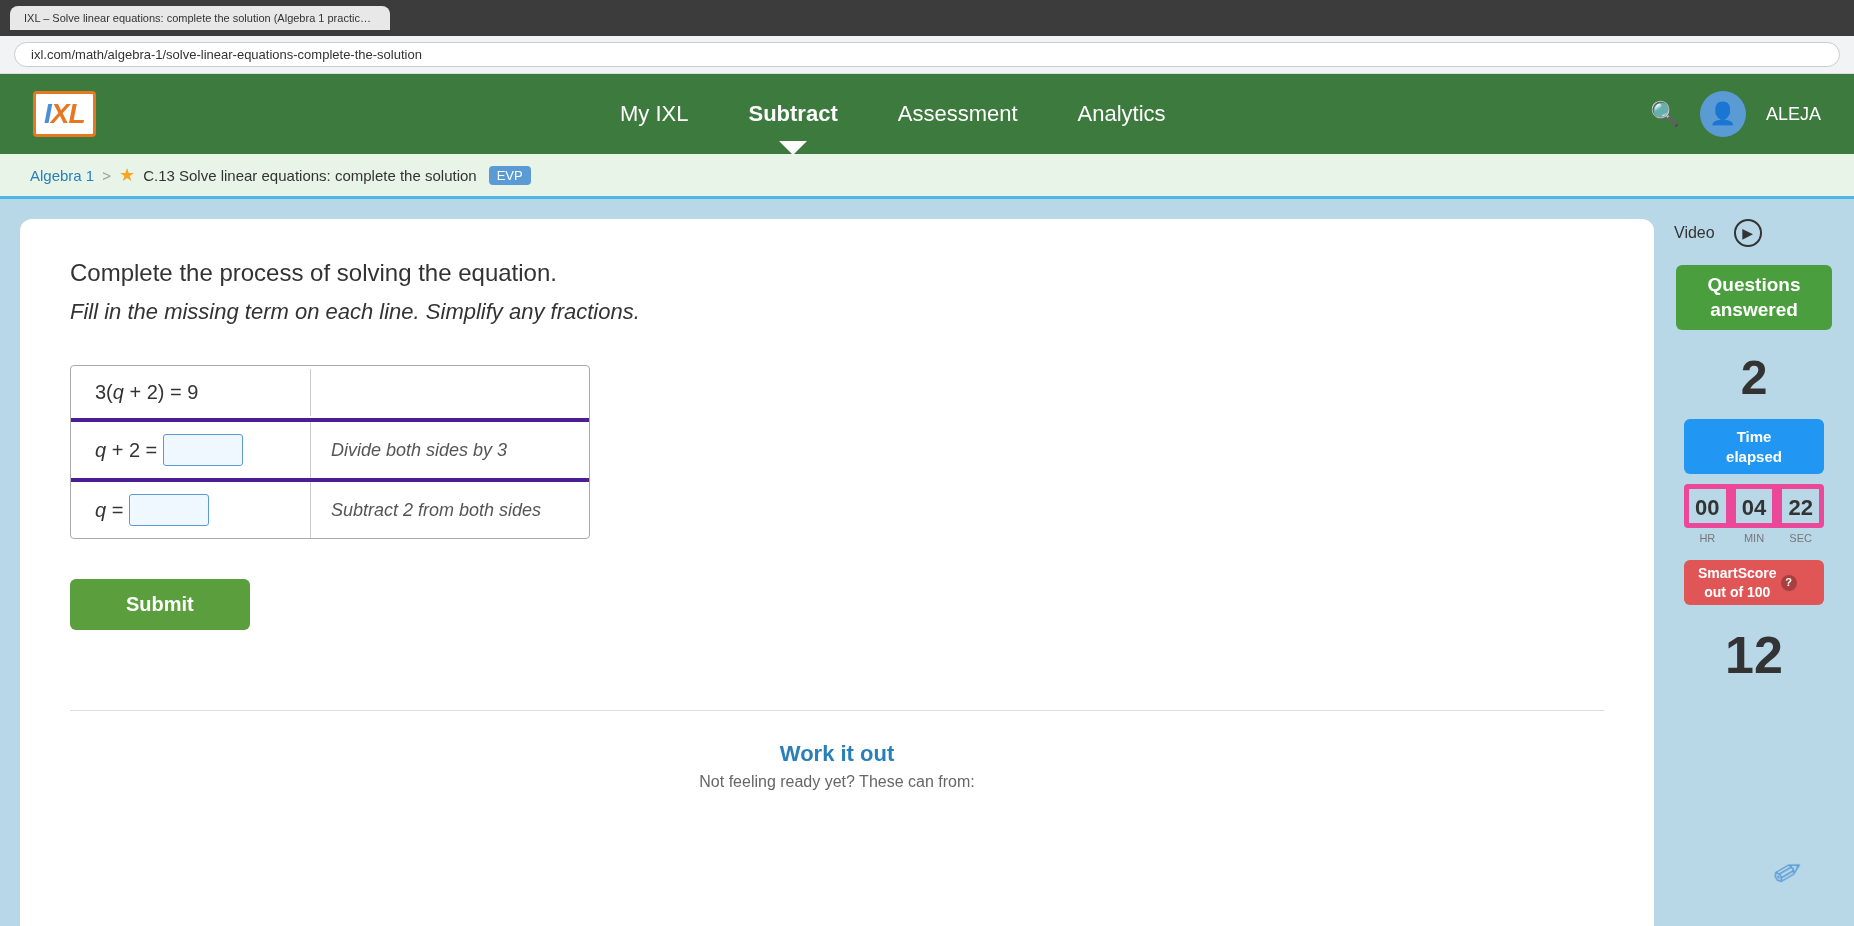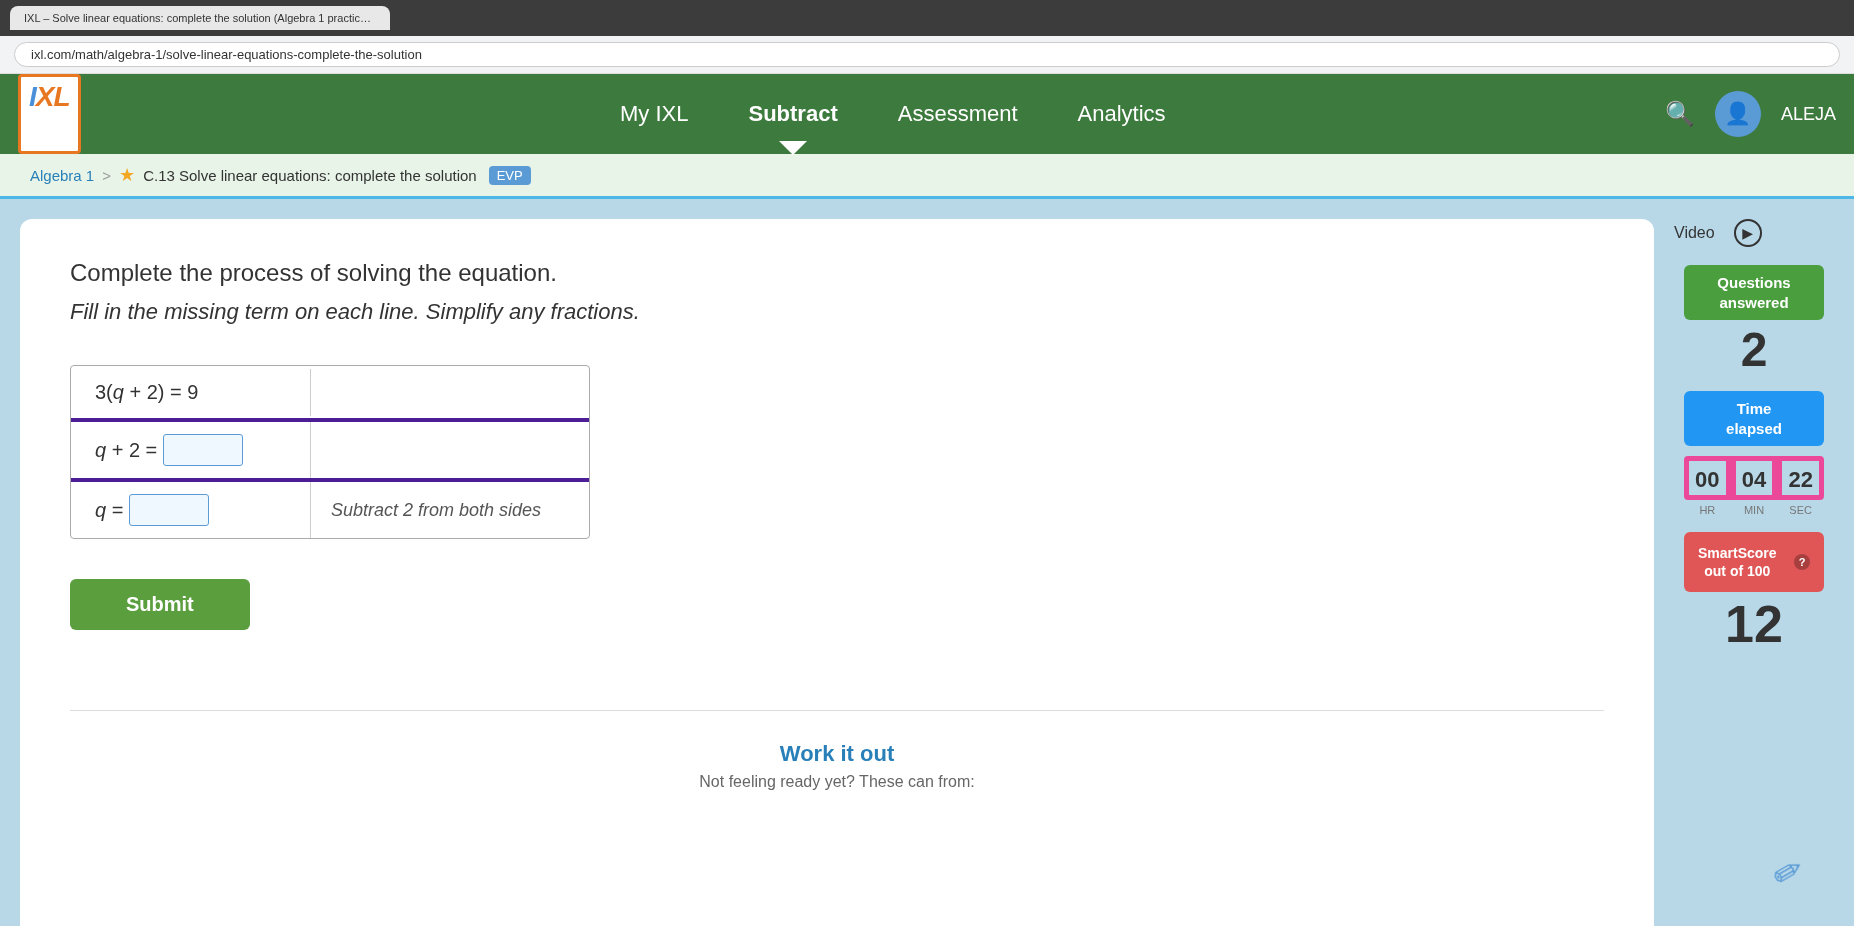--- a/index.html
+++ b/index.html
@@ -41,22 +41,23 @@
       border-radius: 20px;
       padding: 4px 16px;
       font-size: 13px;
       color: #333;
     }
 
     
     .nav-bar {
       background: #3d7a3d;
       display: flex;
+      align-items: center;
       height: 80px;
-      padding: 0 18px;
+      padding: 0 33px;
       position: relative;
     }
     .ixl-logo {
       background: white;
       border: 3px solid #e87722;
       border-radius: 4px;
       padding: 4px 8px;
       font-size: 28px;
       font-weight: 900;
       color: #e87722;
@@ -279,25 +280,25 @@
       justify-content: center;
       font-size: 14px;
     }
 
     .questions-answered-badge {
       background: #4a9e3d;
       color: white;
       border-radius: 6px;
       padding: 8px 14px;
       text-align: center;
-      font-size: 15px;
+      font-size: 19px;
       font-weight: 700;
       line-height: 1.3;
-      width: 140px;
-      margin-bottom: 2px;
+      width: 156px;
+      margin-bottom: 20px;
     }
     .questions-count {
       font-size: 48px;
       font-weight: 900;
       color: #333;
       text-align: center;
       width: 140px;
       margin-bottom: 14px;
     }
     .time-elapsed-badge {
@@ -337,30 +338,30 @@
     .time-label {
       flex: 1;
       text-align: center;
       font-size: 11px;
       color: #777;
     }
     .smart-score-badge {
       background: #e05555;
       color: white;
       border-radius: 6px;
-      padding: 12px 14px;
+      padding: 4px 14px;
       text-align: center;
       font-size: 14px;
       font-weight: 700;
       line-height: 1.3;
       width: 140px;
-      margin-bottom: 2px;
-      display: flex;
-      align-items: center;
-      justify-content: space-between;
+      margin-bottom: 20px;
+      display: flex;
+      align-items: center;
+      justify-content: flex-start;
       gap: 4px;
     }
     .smart-score-info {
       width: 16px;
       height: 16px;
       border-radius: 50%;
       background: rgba(0,0,0,0.25);
       display: inline-flex;
       align-items: center;
       justify-content: center;
@@ -445,20 +446,21 @@
           <span>3(<em>q</em> + 2) = 9</span>
         </div>
         <div class="eq-right"></div>
       </div>
 
       <div class="eq-row">
         <div class="eq-left">
           <span><em>q</em> + 2 =</span>
           <input class="eq-input" type="text" style="">
         </div>
+        <div class="eq-right">Divide both sides by 3</div>
       </div>
 
       <div class="eq-row">
         <div class="eq-left">
           <span><em>q</em> =</span>
           <input class="eq-input" type="text" style="">
         </div>
         <div class="eq-right">Subtract 2 from both sides</div>
       </div>
     </div>

